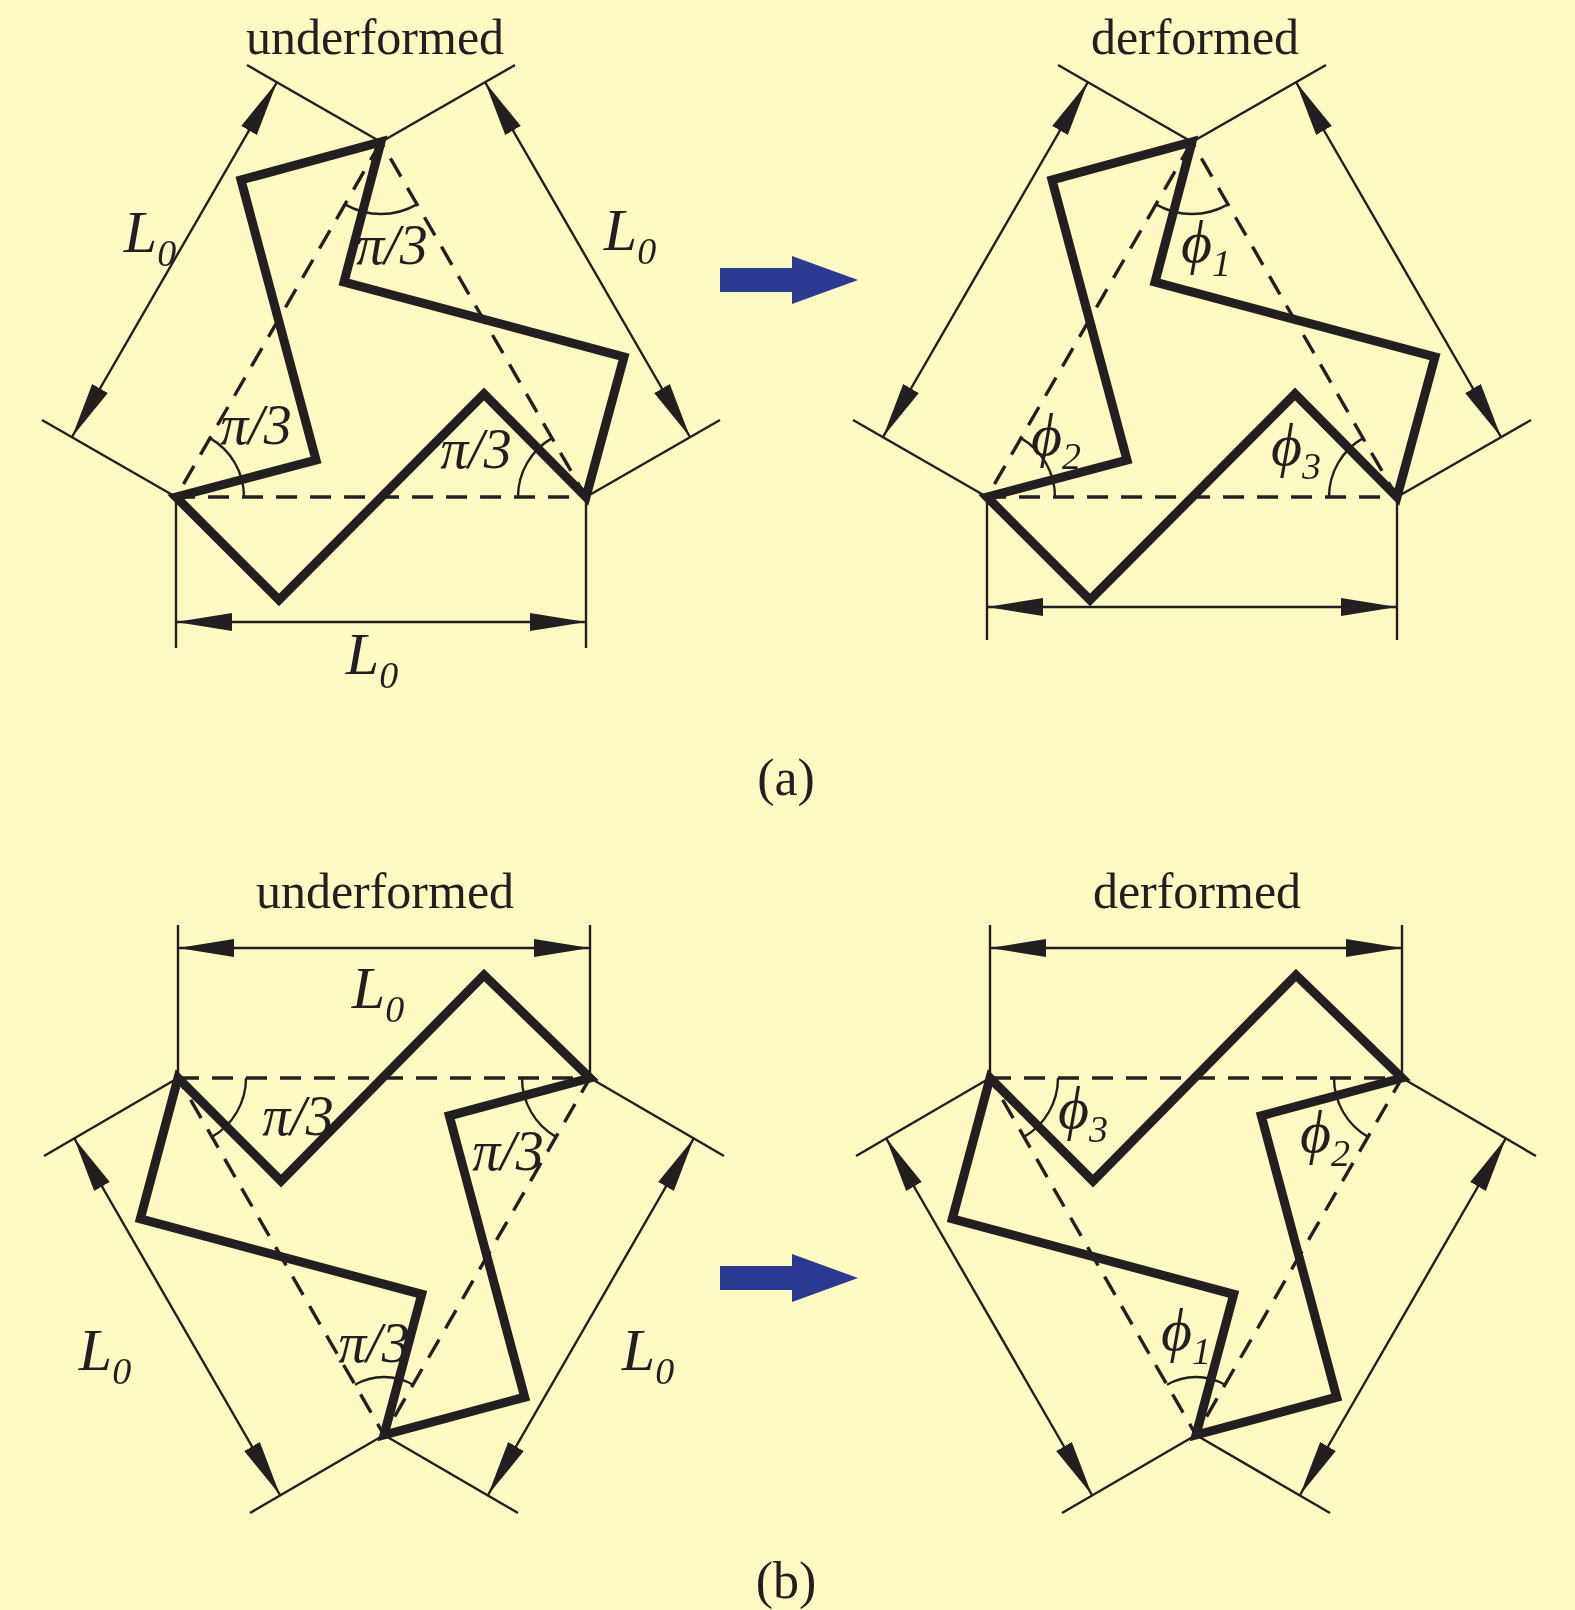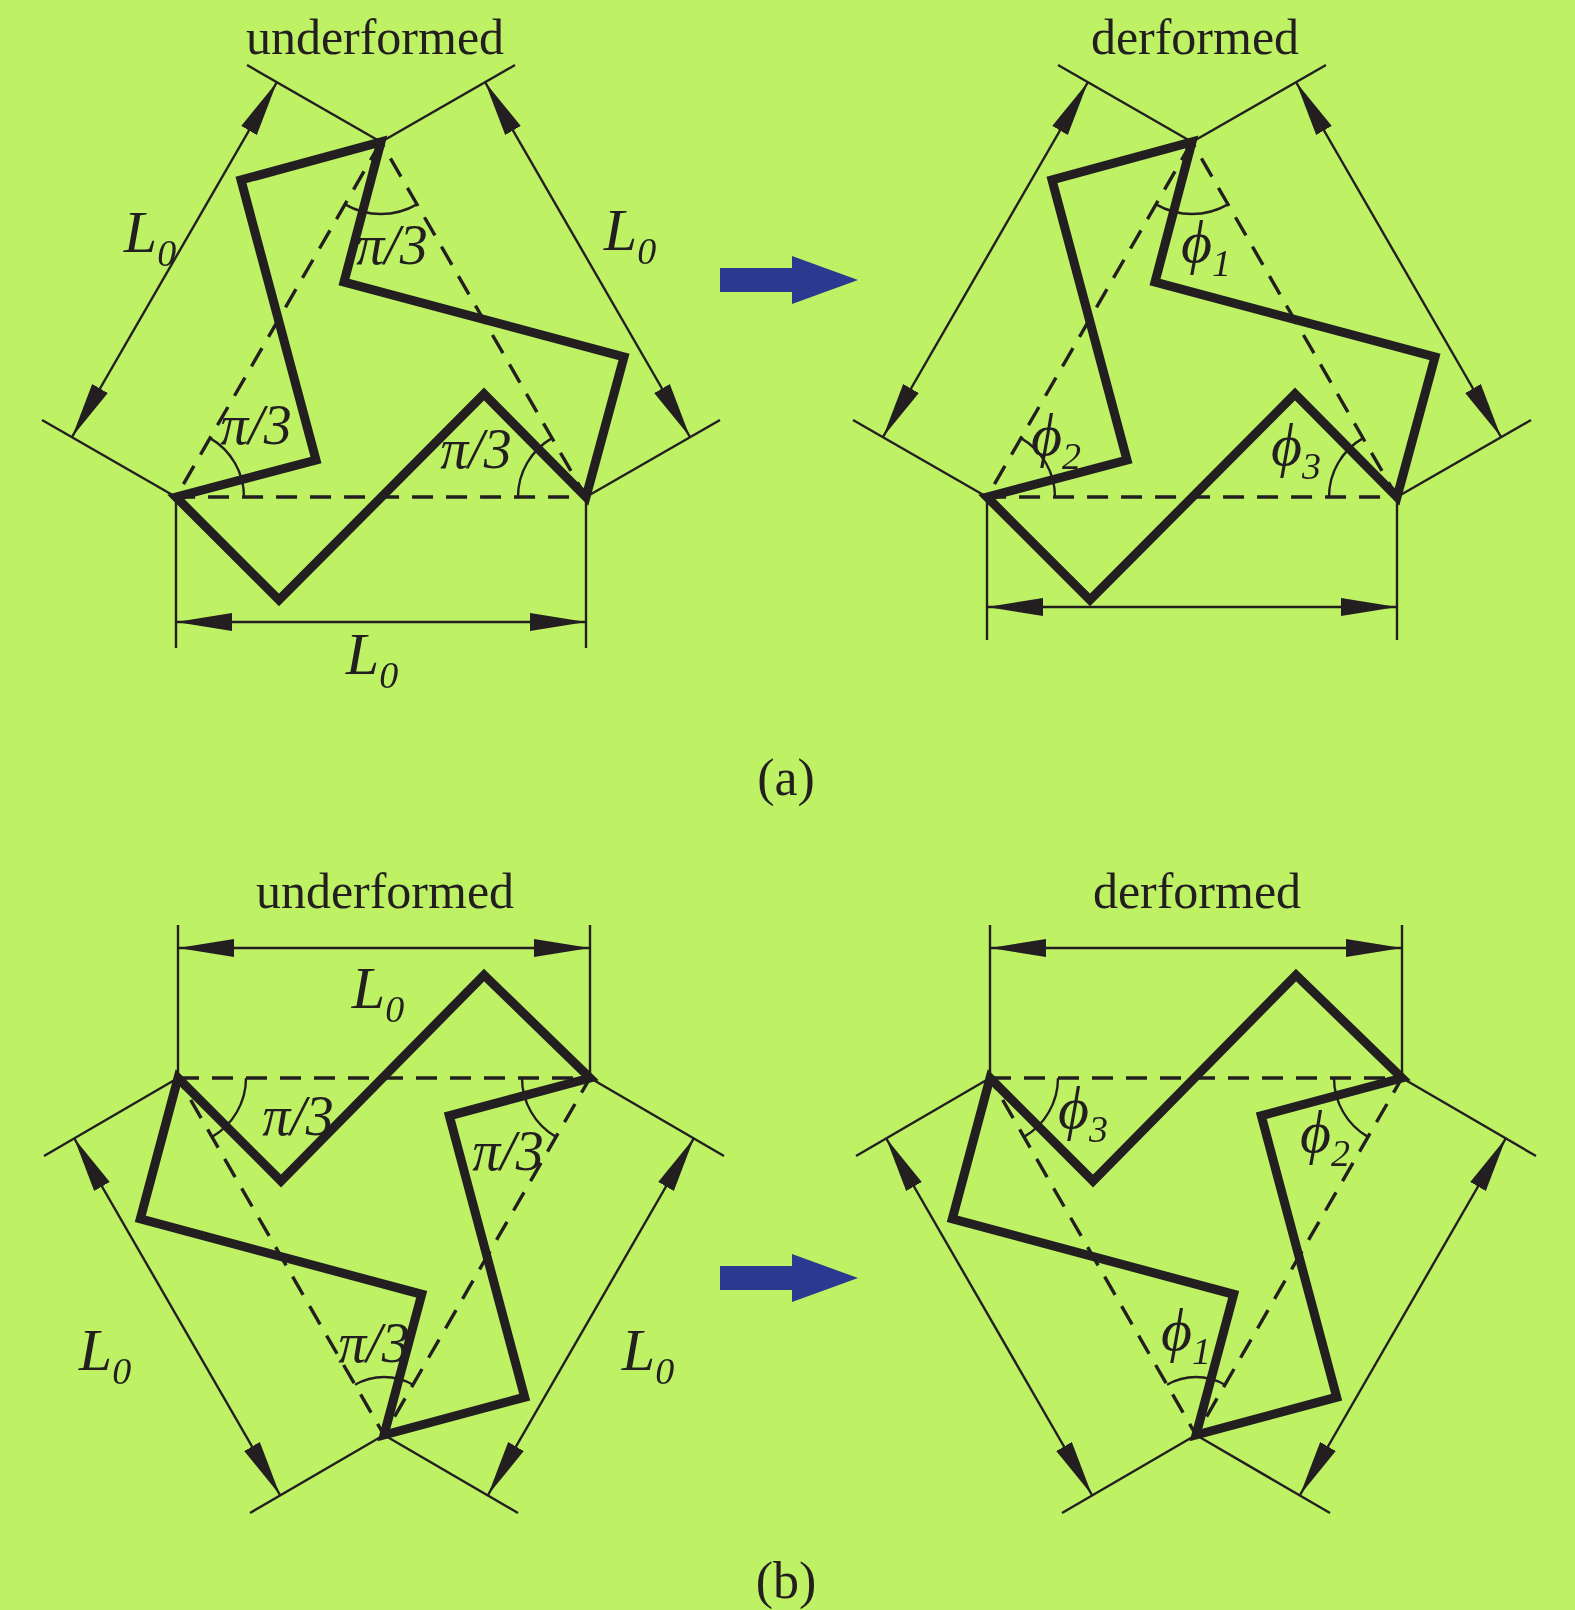--- a/index.html
+++ b/index.html
@@ -1,20 +1,20 @@
 <!DOCTYPE html>
 <html><head>
 <meta charset="utf-8">
 <style>
   html, body { margin: 0; padding: 0; background: #ffffff; }
   .stage {
     position: relative;
     width: 1575px;
     height: 1610px;
-    background: #bef264;
+    background: #fef9c3;
     font-family: "Liberation Serif", "DejaVu Serif", serif;
   }
   svg { display: block; }
   .thick  { fill: none; stroke: #231f20; stroke-width: 9; stroke-linejoin: miter; stroke-miterlimit: 6; }
   .dashed { fill: none; stroke: #231f20; stroke-width: 3.4; stroke-dasharray: 21 13; }
   .thin   { fill: none; stroke: #231f20; stroke-width: 2.4; }
   .arc    { fill: none; stroke: #231f20; stroke-width: 2.4; }
   text { fill: #231f20; }
   .title { font-size: 50px; }
   .math  { font-size: 60px; font-style: italic; }

